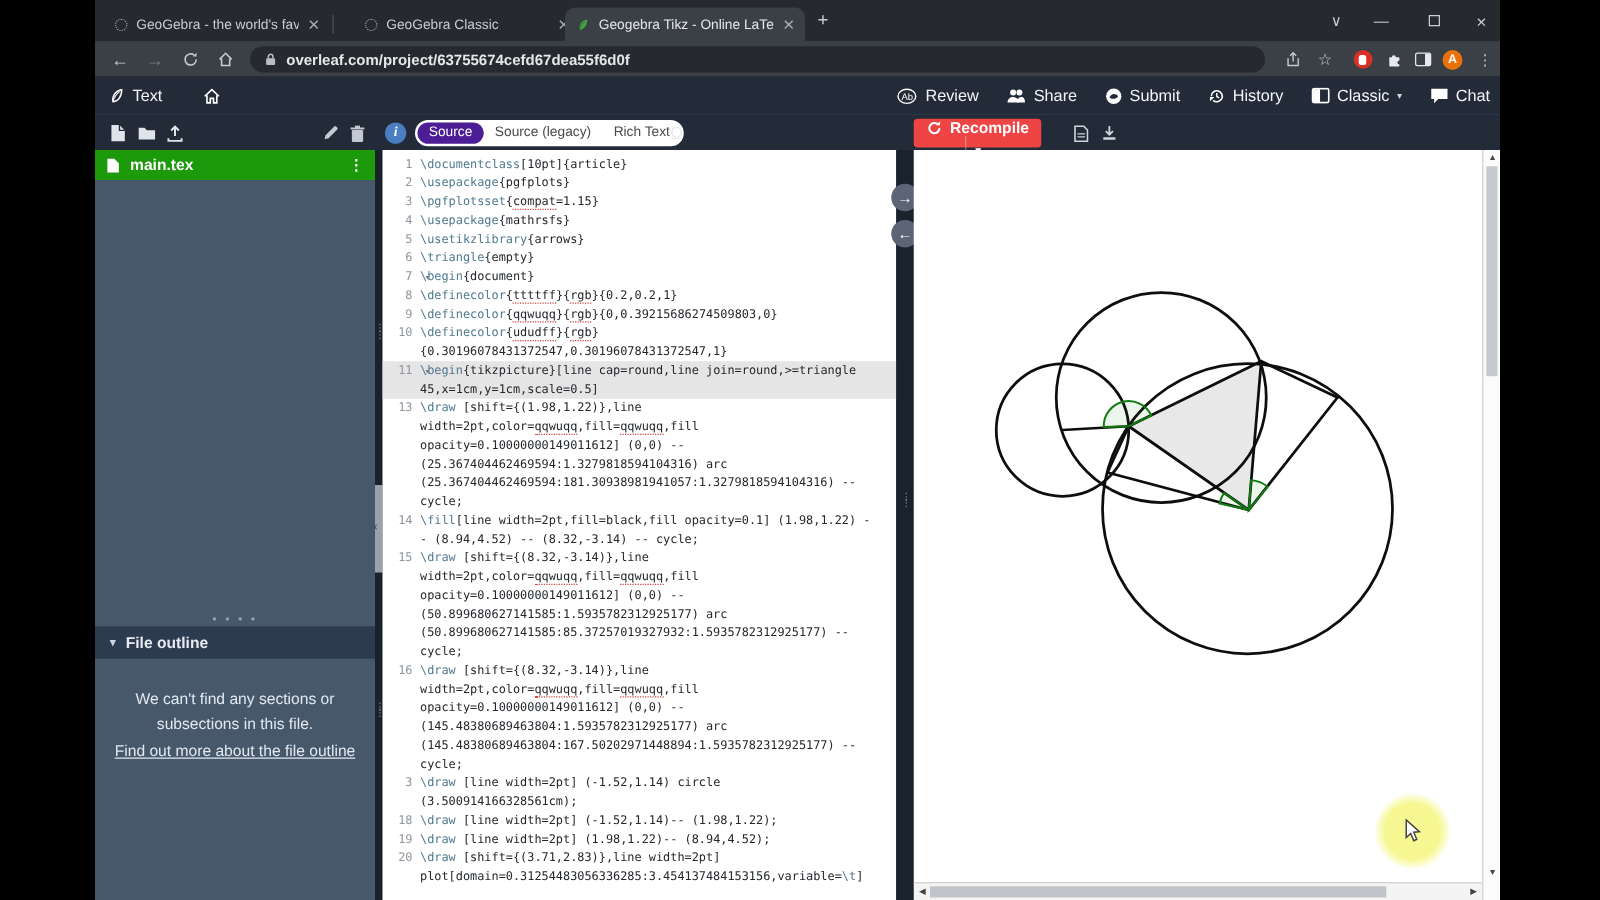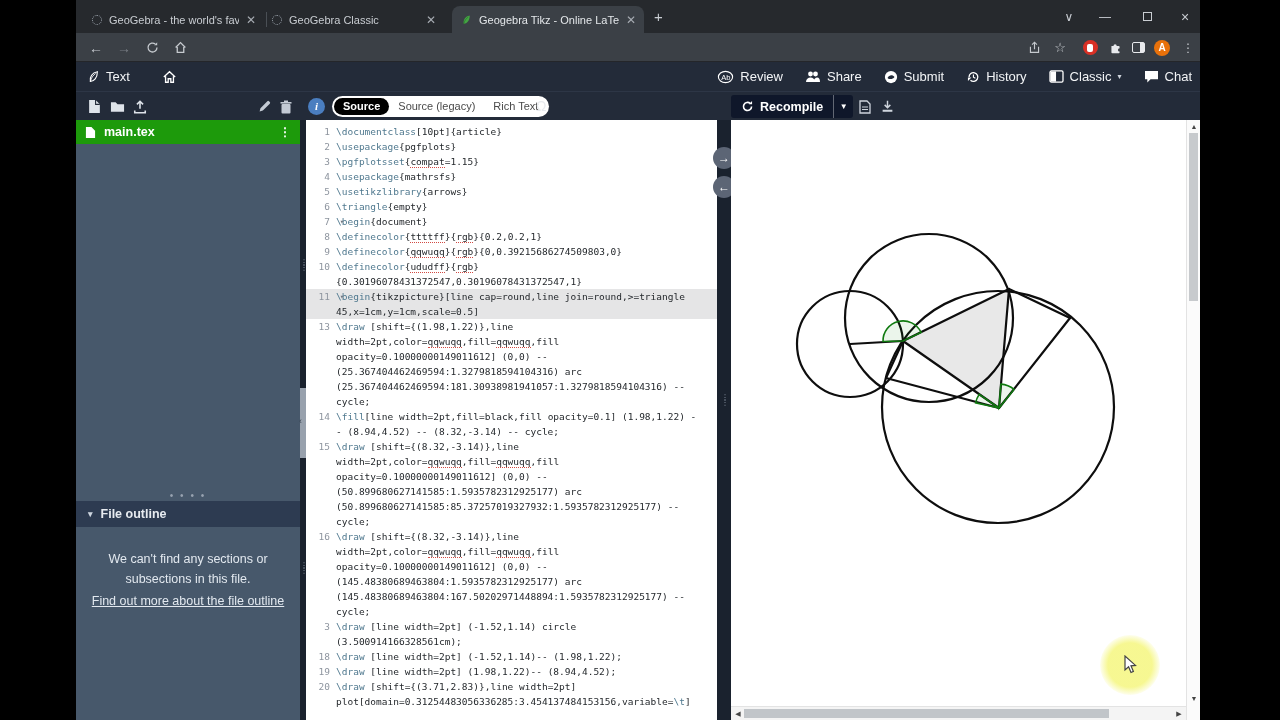--- a/index.html
+++ b/index.html
@@ -45,24 +45,24 @@
   
   #oltoolbar { position:absolute; left:0; top:91px; width:1124px; height:29px; background:#232b39;
                border-top:1px solid #2d3646; }
   .tbic { position:absolute; top:0; height:29px; display:flex; align-items:center; justify-content:center; }
   #infoic { position:absolute; left:232px; top:6px; width:17px; height:17px; border-radius:50%;
             background:#4a7ec0; color:#fff; font-size:11px; font-weight:bold; text-align:center;
             line-height:17px; font-family:"Liberation Serif", serif; font-style:italic; }
   #modepill { position:absolute; left:256px; top:4px; height:21px; background:#fff; border-radius:11px;
               display:flex; align-items:center; padding:2px; }
   .mode { font-size:11px; color:#4a4a4a; padding:0 9px; line-height:17px; }
-  .mode.active { background:#000000; color:#fff; border-radius:9px; font-weight:bold; }
+  .mode.active { background:#4c1d95; color:#fff; border-radius:9px; font-weight:normal; }
   #omega { position:absolute; left:460px; top:0; height:29px; line-height:29px; color:#e8ebef; font-size:14px; }
-  #recompile { position:absolute; left:655px; top:3px; height:23px; background:#0f172a; border-radius:3px;
-               display:flex; align-items:center; color:#fff; font-size:12.5px; font-weight:bold; }
+  #recompile { position:absolute; left:655px; top:3px; height:23px; background:#ef4444; border-radius:3px;
+               display:flex; align-items:center; color:#fff; font-size:12.5px; font-weight:bold;flex-direction:column; }
   #recompile .main { display:flex; align-items:center; gap:6px; padding:0 10px; }
   #recompile .drop { width:20px; text-align:center; border-left:1px solid rgba(255,255,255,.35);
                      font-size:8px; line-height:23px; }
 
   
   #content { position:absolute; left:0; top:120px; width:1124px; height:544px; }
 
   
   #sidebar { position:absolute; left:0; top:0; width:224px; height:600px; background:#47586b; }
   #filerow { position:absolute; left:0; top:0; width:224px; height:24px; background:#1d9a0b;
@@ -128,21 +128,21 @@
 
   <div id="chrome">
 
     <div id="tabstrip">
       <div class="tab" style="left:8px;">
         <span class="spinner"></span>
         <span class="ttl">GeoGebra - the world's favorite.</span>
         <span class="x">✕</span>
       </div>
       <div class="tabsep" style="left:190px;"></div>
-      <div class="tab" style="left:188px;">
+      <div class="tab" style="left:208px;">
         <span class="spinner"></span>
         <span class="ttl">GeoGebra Classic</span>
         <span class="x">✕</span>
       </div>
       <div class="tab active" style="left:376px;width:192px;">
         <span class="icw">
           <svg width="12" height="12" viewBox="0 0 16 16">
               <path d="M5 13 C4 8 7 3 13 2 C13 9 9 13 5 13 Z" fill="#44a544"></path>
               <path d="M5 13 C6 9 8 6 11 4" stroke="#2a7a2a" stroke-width="1" fill="none"></path>
             </svg>
@@ -165,20 +165,29 @@
       <div class="navic" style="left:64px;">
         <svg width="13" height="13" viewBox="0 0 16 16">
             <path d="M13.5 8 A5.5 5.5 0 1 1 11.5 3.8" stroke="#c6cacf" stroke-width="1.6" fill="none"></path>
             <path d="M13.8 1.5 v3.6 h-3.6 z" fill="#c6cacf"></path>
           </svg>
       </div>
       <div class="navic" style="left:92px;">
         <svg width="13" height="13" viewBox="0 0 16 16">
             <path d="M2 8 L8 2 L14 8 M4 7.5 V14 H12 V7.5" stroke="#c6cacf" stroke-width="1.6" fill="none"></path>
           </svg>
+      </div>
+      <div id="urlpill">
+        <span class="icw">
+          <svg width="9" height="11" viewBox="0 0 10 12">
+              <rect x="1" y="5" width="8" height="6" rx="1" fill="#b9bec5"></rect>
+              <path d="M3 5 V3.5 a2 2 0 0 1 4 0 V5" stroke="#b9bec5" stroke-width="1.4" fill="none"></path>
+            </svg>
+        </span>
+        <span id="urltext">overleaf.com/project/63755674cefd67dea55f6d0f</span>
       </div>
       <div class="navic" style="left:946px;">
         <svg width="13" height="13" viewBox="0 0 16 16">
             <path d="M3 7 V14 H13 V7" stroke="#c6cacf" stroke-width="1.4" fill="none"></path>
             <path d="M8 10 V2 M5 4.5 L8 1.5 L11 4.5" stroke="#c6cacf" stroke-width="1.4" fill="none"></path>
           </svg>
       </div>
       <div class="navic" style="left:972px;font-size:13px;">☆</div>
       <div class="navic" style="left:1002px;">
         <span style="width:15px;height:15px;border-radius:50%;background:#d93025;display:inline-flex;align-items:center;justify-content:center;">

